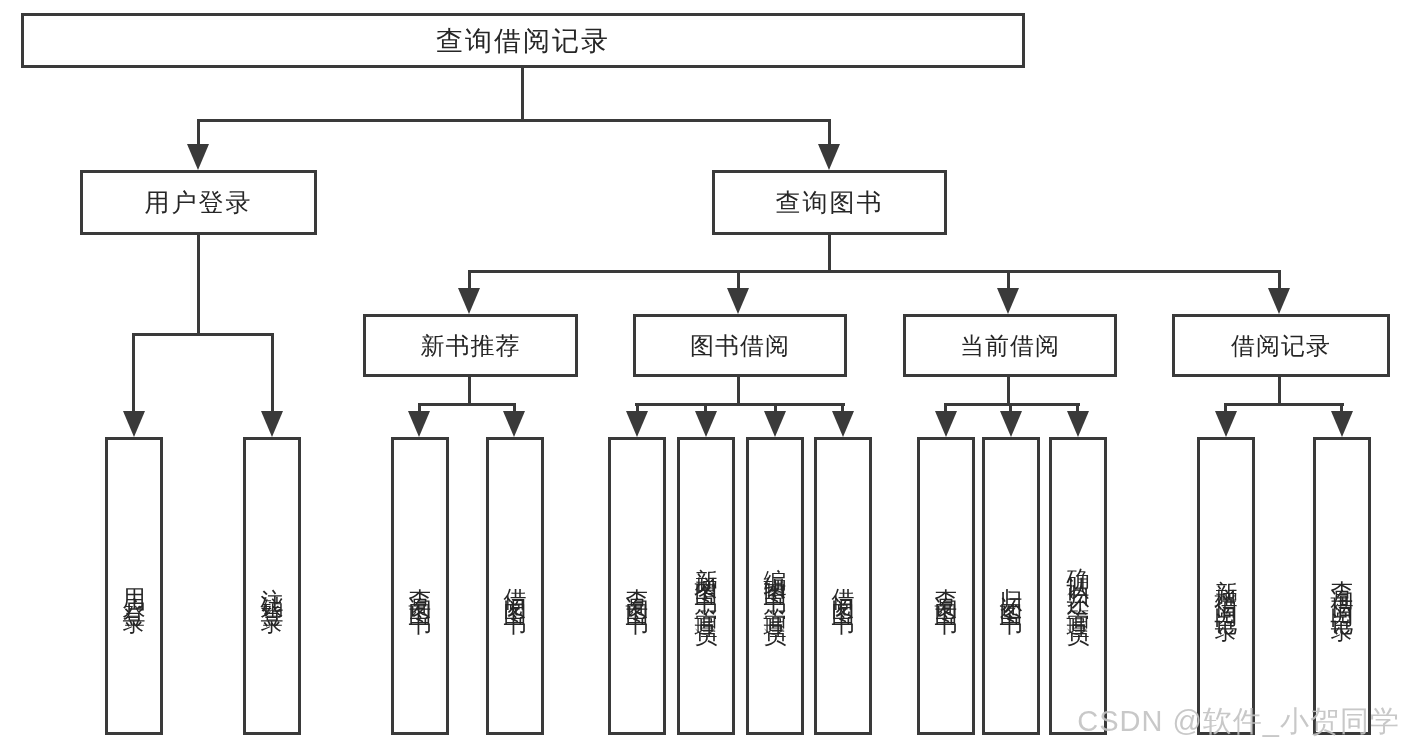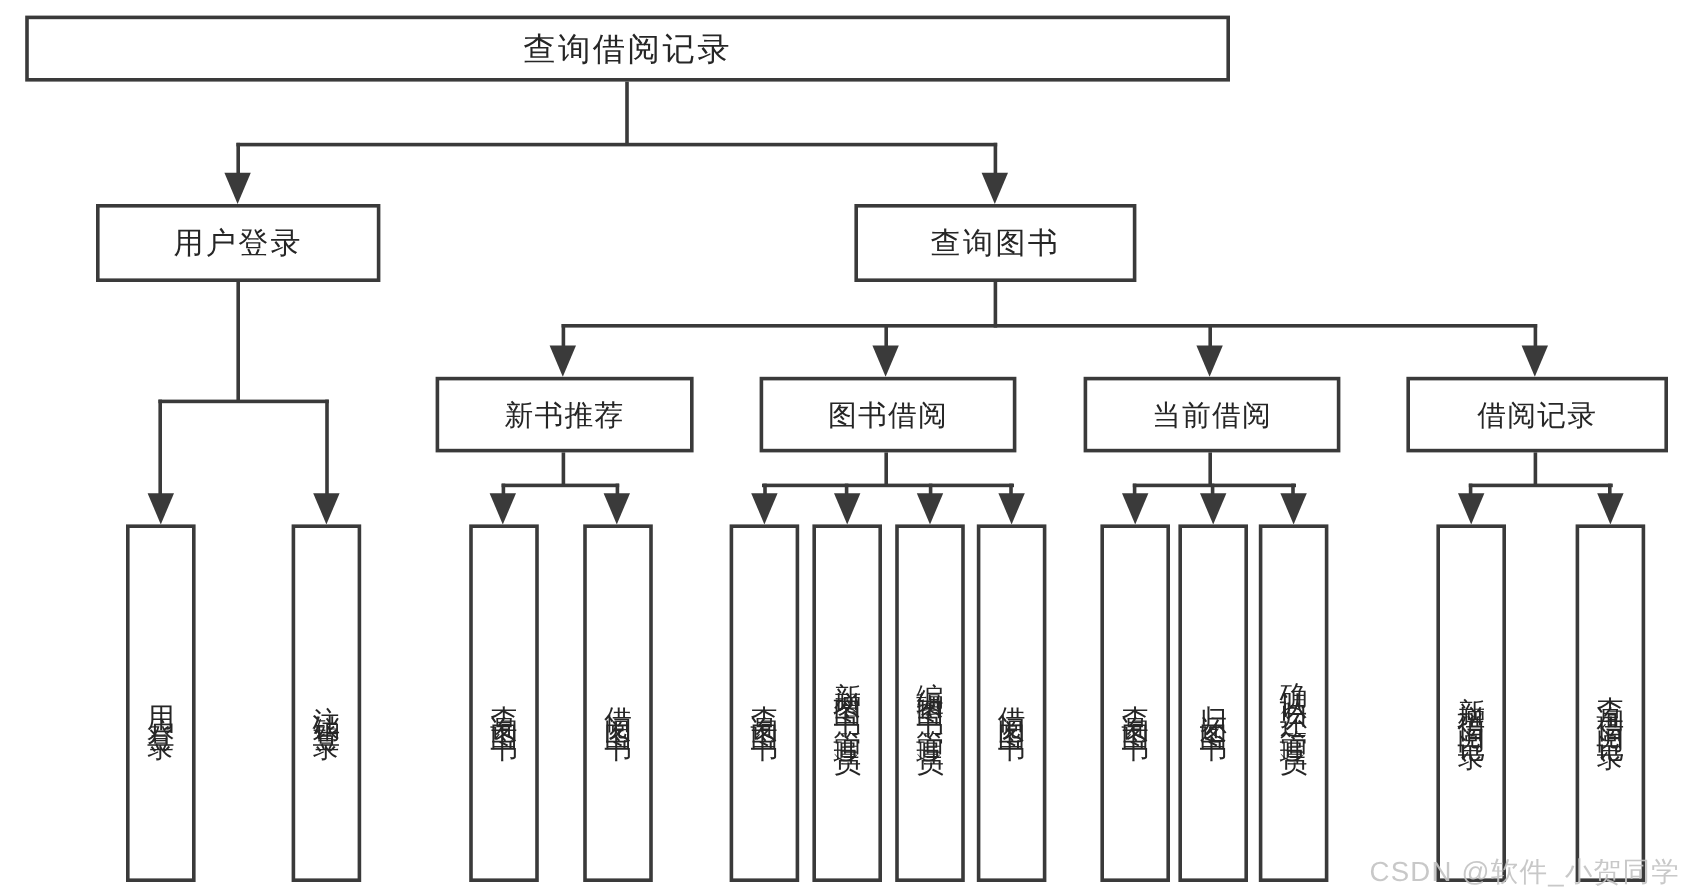--- a/index.html
+++ b/index.html
@@ -34,21 +34,21 @@
   .hline { position:absolute; height:3px; background:#3a3a3a; }
   .arrowhead {
     position:absolute; width:0; height:0;
     border-left:11px solid transparent;
     border-right:11px solid transparent;
     border-top:26px solid #3a3a3a;
   }
   .watermark {
     position:absolute;
     right:5px; bottom:5px;
-    font-size:23px;
+    font-size:29px;
     color:#c3c3c3;
     letter-spacing:1px;
     z-index:10;
     opacity:0.9;
   }
 </style>
 </head>
 <body>
 
 <div class="canvas">

